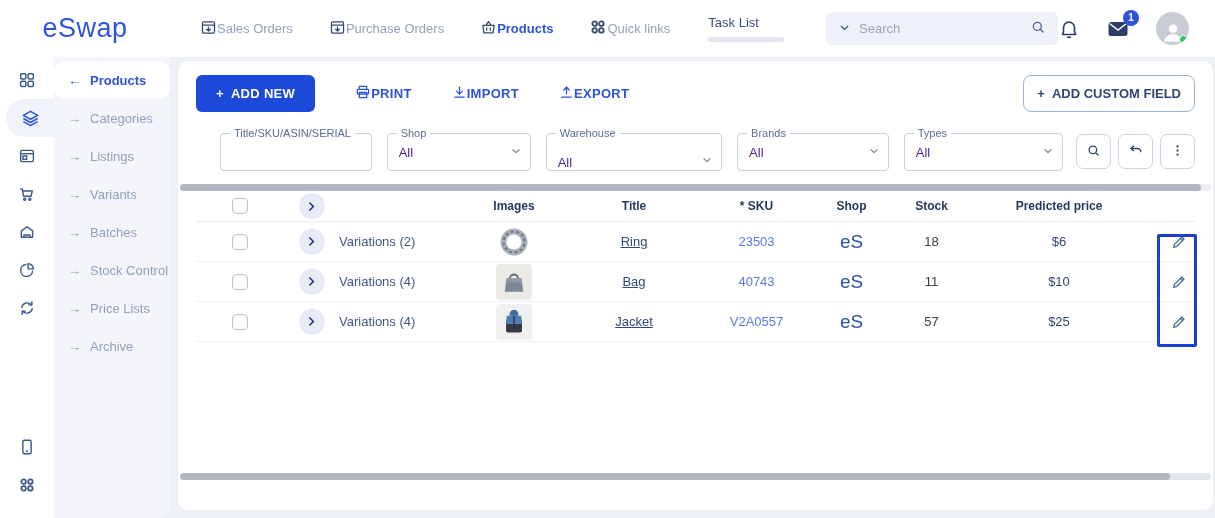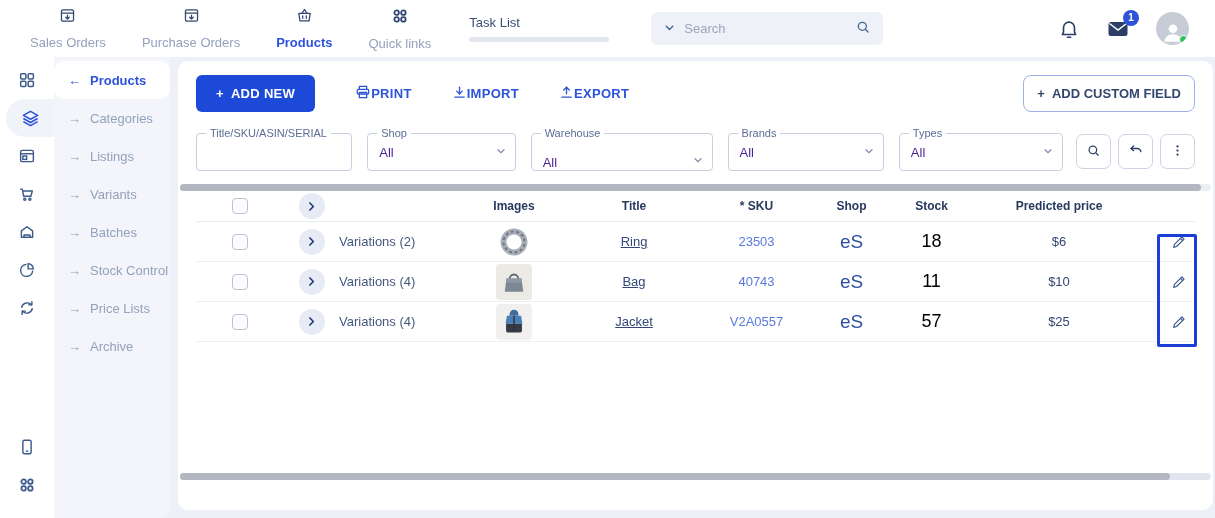--- a/index.html
+++ b/index.html
@@ -4,21 +4,21 @@
 <style>
   * { margin:0; padding:0; box-sizing:border-box; }
   html,body { width:1215px; height:518px; overflow:hidden; }
   body { font-family:"Liberation Sans", sans-serif; background:#edf0f7; color:#33466f; }
 
   
   .topbar { height:57px; background:#fff; display:flex; align-items:center; }
   .logo-box { width:170px; text-align:center; flex:none; }
   .logo { font-size:27px; font-weight:300; color:#2e53e0; letter-spacing:.5px; }
   .top-nav { display:flex; align-items:center; gap:36px; margin-left:30px; }
-  .nav-item { display:flex; align-items:center; gap:8px; font-size:13px; color:#93a1bd; cursor:pointer; white-space:nowrap;flex-direction:column; }
+  .nav-item { display:flex; align-items:center; font-size:13px; color:#93a1bd; cursor:pointer; white-space:nowrap; }
   .nav-item svg { color:#32486f; }
   .nav-item.active { color:#2d53d9; font-weight:bold; }
   .tasklist { margin-left:38px; width:140px; }
   .tasklist-label { font-size:13px; color:#3c4f79; }
   .tasklist-bar { margin-top:7px; height:5px; border-radius:3px; background:#e2e6ef; }
   .searchbox { margin-left:42px; width:232px; height:33px; background:#eef1f7; border-radius:6px;
                display:flex; align-items:center; padding:0 12px; gap:8px; }
   .searchbox .chev { color:#44618f; flex:none; }
   .search-input { border:none; background:transparent; outline:none; flex:1; font-size:13px;
                   font-family:"Liberation Sans",sans-serif; color:#33466f; min-width:0; }
@@ -54,21 +54,21 @@
   .toolbar { display:flex; align-items:center; }
   .btn-primary { background:#1c49d8; color:#fff; border:none; border-radius:6px; padding:11px 20px;
                  font-size:13px; font-weight:bold; letter-spacing:.3px; display:flex; align-items:center;
                  gap:7px; cursor:pointer; font-family:inherit; }
   .link-btn { display:flex; align-items:center; gap:0; color:#2d53d9; font-size:13px; font-weight:bold;
               letter-spacing:.3px; margin-left:40px; cursor:pointer; background:none; border:none; font-family:inherit; }
   .btn-outline { margin-left:auto; display:flex; align-items:center; gap:7px; background:#fff;
                  border:1px solid #9db1e8; border-radius:8px; padding:10px 13px; font-size:13px; font-weight:bold;
                  color:#33466f; cursor:pointer; font-family:inherit; }
 
-  .filters { margin-top:21px; display:flex; align-items:flex-start; gap:15px; }
+  .filters { margin-top:21px; display:flex; align-items:flex-start; gap:15px;margin-left:24px; }
   .field { position:relative; border:1px solid #c7cfe2; border-radius:4px; height:38px; background:#fff;
            display:flex; align-items:center; padding:0 8px 0 11px; }
   .field .flabel { position:absolute; top:-7px; left:9px; background:#fff; padding:0 4px; font-size:11px; color:#5a6d95; }
   .field .fvalue { font-size:13px; color:#4c1d95; flex:1; }
   .field .chev { color:#7e8cab; flex:none; }
   .field input { border:none; outline:none; width:100%; font-size:13px; font-family:inherit; color:#33466f; background:transparent; }
   .f-input { width:158px; } .f-shop { width:150px; } .f-wh { width:184px;align-items:flex-end; } .f-br { width:158px; } .f-ty { width:166px;justify-content:center; }
   .sq-btn { width:35px; height:35px; margin-top:1px; border:1px solid #ccd3e4; border-radius:7px; background:#fff;
             display:flex; align-items:center; justify-content:center; color:#2c3e66; cursor:pointer; }
   .sq-group { display:flex; gap:7px; margin-left:-2px; }
@@ -88,31 +88,34 @@
   .c.left { justify-content:flex-start; }
   .th { font-size:12px; font-weight:bold; color:#26395f; }
   .checkbox { width:16px; height:16px; border:1.5px solid #b9c2d4; border-radius:4px; background:#fbfcfe; cursor:pointer; }
   .expand { width:26px; height:26px; border-radius:50%; background:#e6ebf5; color:#1f3a77; display:flex;
             align-items:center; justify-content:center; cursor:pointer; }
   .variations { font-size:13px; color:#44587e;text-align:right; }
   .pimg { width:36px; height:36px; border-radius:4px; display:flex; align-items:center; justify-content:center; cursor:pointer; }
   .title-link { font-size:13px; color:#33477a; text-decoration:underline; cursor:pointer; }
   .sku-link { font-size:13px; color:#5b79dd; cursor:pointer; }
   .shop-mark { font-size:19px; font-weight:400; color:#2d4f9e; cursor:default; }
-  .stock { font-size:18px; color:#000000; }
+  .stock { font-size:13px; color:#404040; }
   .price { font-size:13px; color:#33466f; }
   .row-act { color:#3c5a8c; cursor:pointer; display:flex; }
   .hl-box { position:absolute; left:961px; top:43px; width:40px; height:113px; border:3px solid #1b3fd4;
             border-radius:2px; pointer-events:none; }
   .table-gap { height:118px; }
 </style>
 </head>
 <body>
 
 <div class="topbar">
+  <div class="logo-box">
+    <span class="logo">eSwap</span>
+  </div>
 
   <div class="top-nav">
     <div class="nav-item">
       <span><svg width="17" height="17" viewBox="0 0 24 24" fill="none" stroke="currentColor" stroke-width="1.8" stroke-linecap="round" stroke-linejoin="round">
             <rect x="3.5" y="4" width="17" height="16" rx="2"></rect>
             <path d="M3.5 8.5h17"></path>
             <path d="M12 11.5v5M9.5 14.5 12 17l2.5-2.5"></path>
           </svg></span>
       <span>Sales Orders</span>
     </div>

